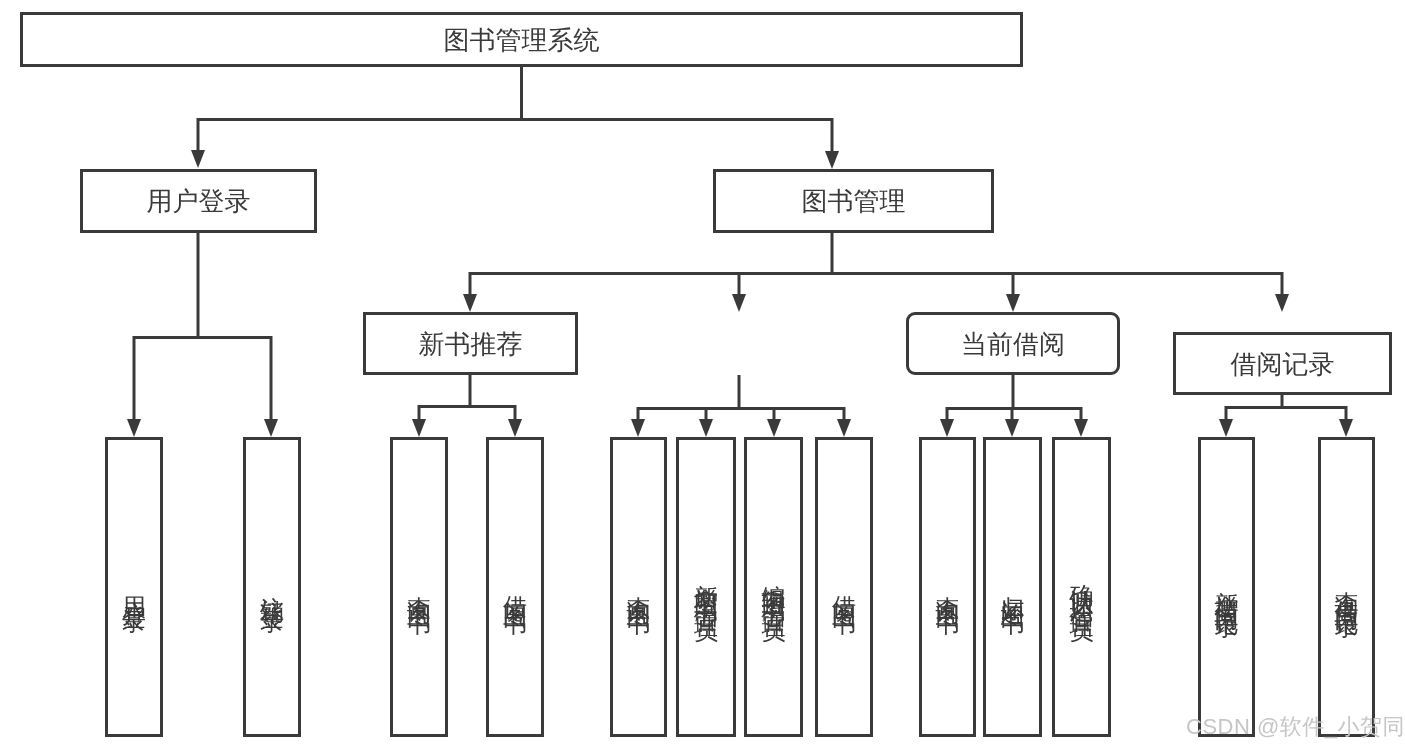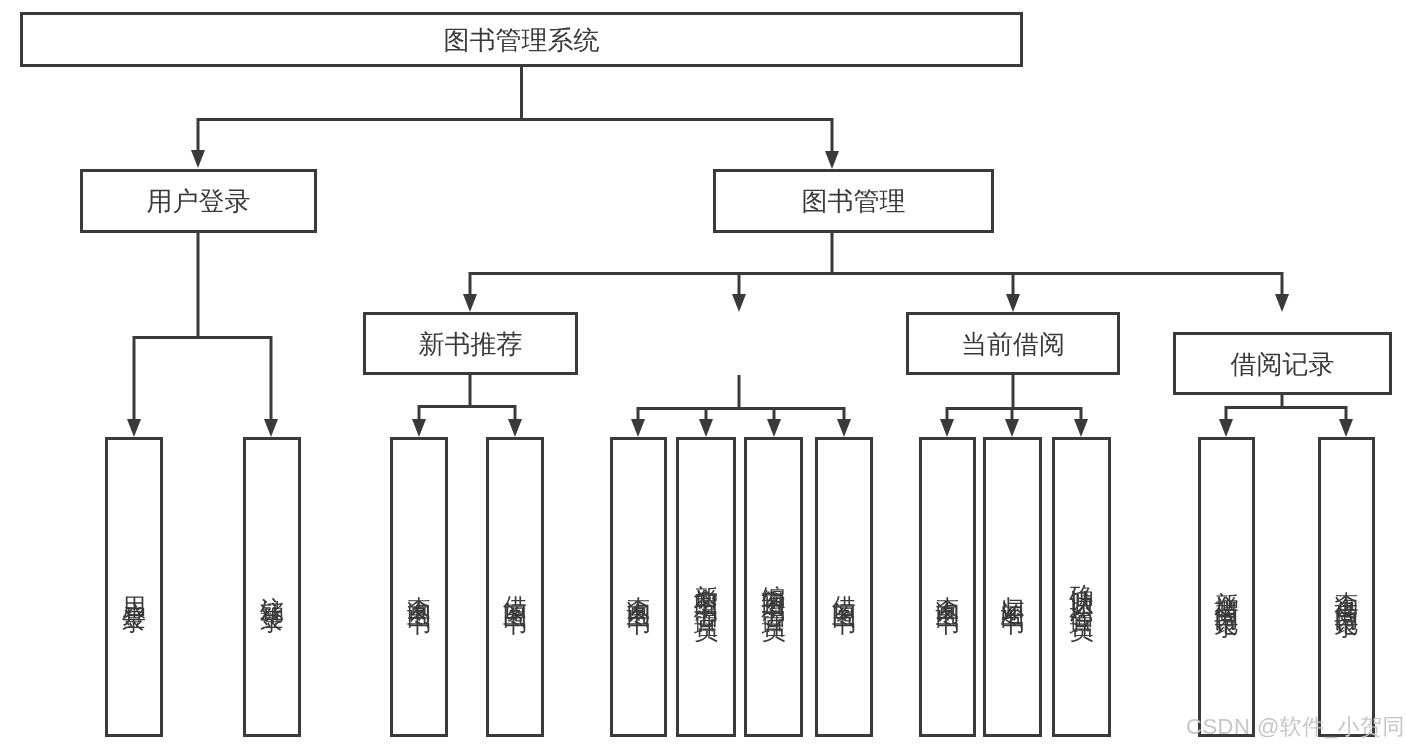--- a/index.html
+++ b/index.html
@@ -31,21 +31,21 @@
   }
   
   .n-root{left:20px;top:12px;width:1003px;height:55px;}
   
   .n-l2a{left:80px; top:169px;width:237px;height:64px;}
   .n-l2b{left:713px;top:169px;width:281px;height:64px;}
   
   .n-l3{top:312px;height:63px;}
   .n-l3a{left:363px;width:215px;}
   .n-l3b{left:632px;width:215px;}
-  .n-l3c{left:906px;width:214px;}
+  .n-l3c{left:906px;width:214px;border-radius:9px;}
   .n-l3d{left:1173px;width:219px;margin-top:20px;}
   
   .n-l4{top:437px;height:300px;}
   .n-a1{left:105px;width:58px;}
   .n-a2{left:243px;width:58px;}
   .n-b1{left:390px;width:58px;}
   .n-b2{left:486px;width:58px;}
   .n-c1{left:610px;width:57px;}
   .n-c2{left:676px;width:60px;}
   .n-c3{left:744px;width:59px;}

